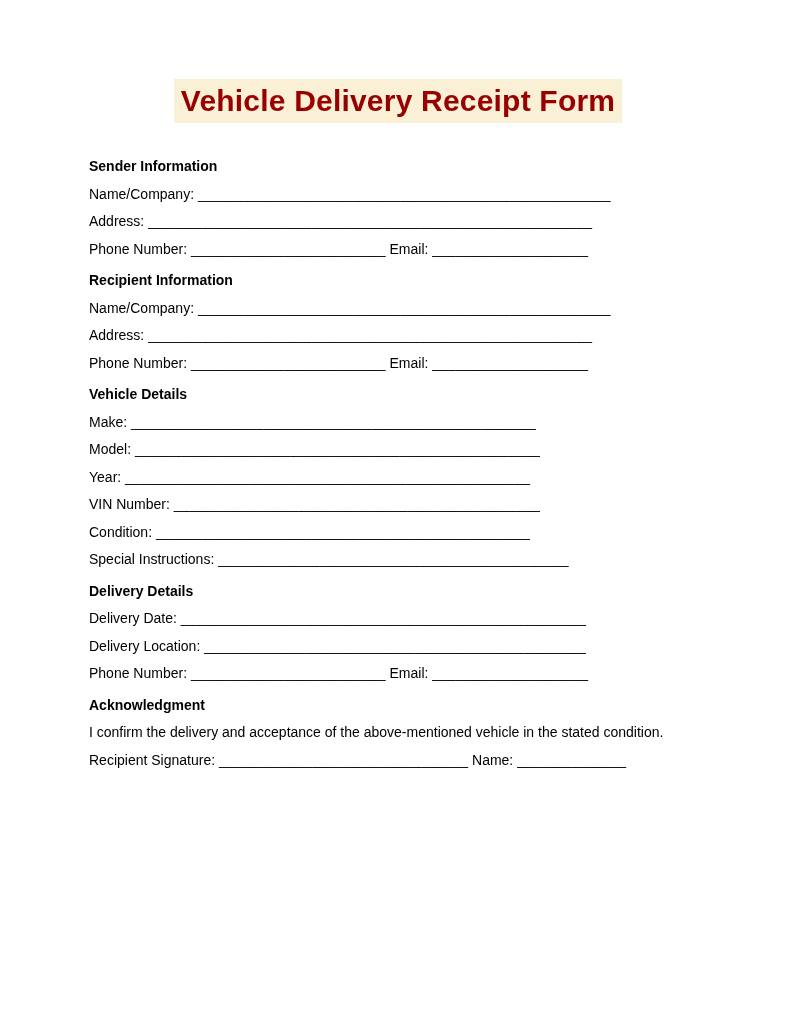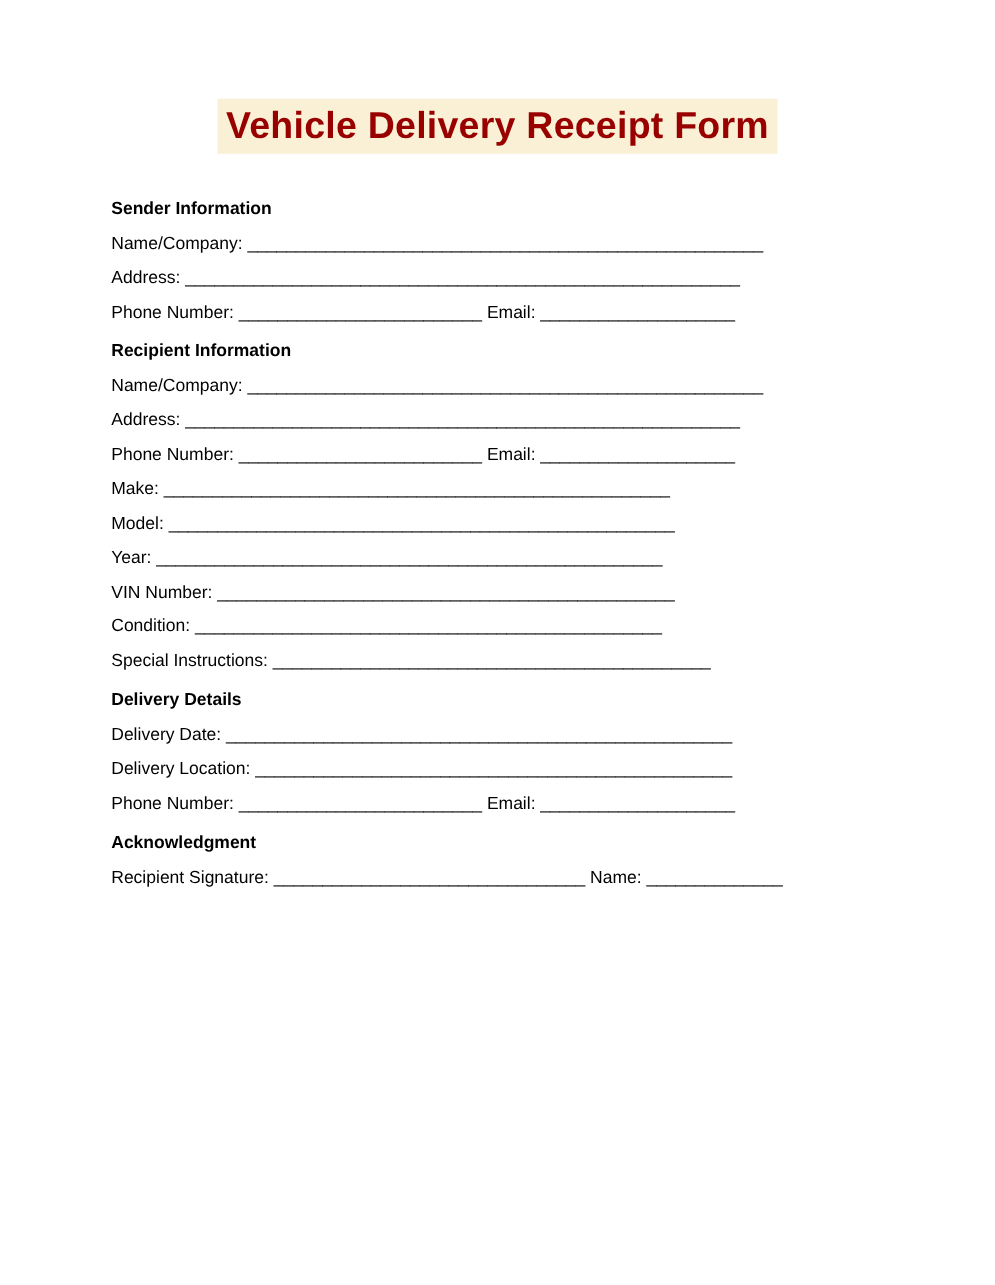--- a/index.html
+++ b/index.html
@@ -85,35 +85,37 @@
         <div class="row"><span class="label">Address:</span> <span class="blank">_________________________________________________________</span></div>
         <div class="row"><span class="label">Phone Number:</span> <span class="blank">_________________________</span> <span class="label">Email:</span> <span class="blank">____________________</span></div>
       </div>
       <div class="section">
         <div class="section-heading">Recipient Information</div>
         <div class="row"><span class="label">Name/Company:</span> <span class="blank">_____________________________________________________</span></div>
         <div class="row"><span class="label">Address:</span> <span class="blank">_________________________________________________________</span></div>
         <div class="row"><span class="label">Phone Number:</span> <span class="blank">_________________________</span> <span class="label">Email:</span> <span class="blank">____________________</span></div>
       </div>
       <div class="section">
+        <div class="section-heading">Vehicle Details</div>
         <div class="row"><span class="label">Make:</span> <span class="blank">____________________________________________________</span></div>
         <div class="row"><span class="label">Model:</span> <span class="blank">____________________________________________________</span></div>
         <div class="row"><span class="label">Year:</span> <span class="blank">____________________________________________________</span></div>
         <div class="row"><span class="label">VIN Number:</span> <span class="blank">_______________________________________________</span></div>
         <div class="row"><span class="label">Condition:</span> <span class="blank">________________________________________________</span></div>
         <div class="row"><span class="label">Special Instructions:</span> <span class="blank">_____________________________________________</span></div>
       </div>
       <div class="section">
         <div class="section-heading">Delivery Details</div>
         <div class="row"><span class="label">Delivery Date:</span> <span class="blank">____________________________________________________</span></div>
         <div class="row"><span class="label">Delivery Location:</span> <span class="blank">_________________________________________________</span></div>
         <div class="row"><span class="label">Phone Number:</span> <span class="blank">_________________________</span> <span class="label">Email:</span> <span class="blank">____________________</span></div>
       </div>
       <div class="section">
         <div class="section-heading">Acknowledgment</div>
+        <div class="statement">I confirm the delivery and acceptance of the above-mentioned vehicle in the stated condition.</div>
         <div class="row"><span class="label">Recipient Signature:</span> <span class="blank">________________________________</span> <span class="label">Name:</span> <span class="blank">______________</span></div>
       </div>
     </div>
 
   <div class="footer">
     <span>Copyright @</span>
     <a class="footer-link">SampleForms.com</a>
   </div>
 
 </div>

